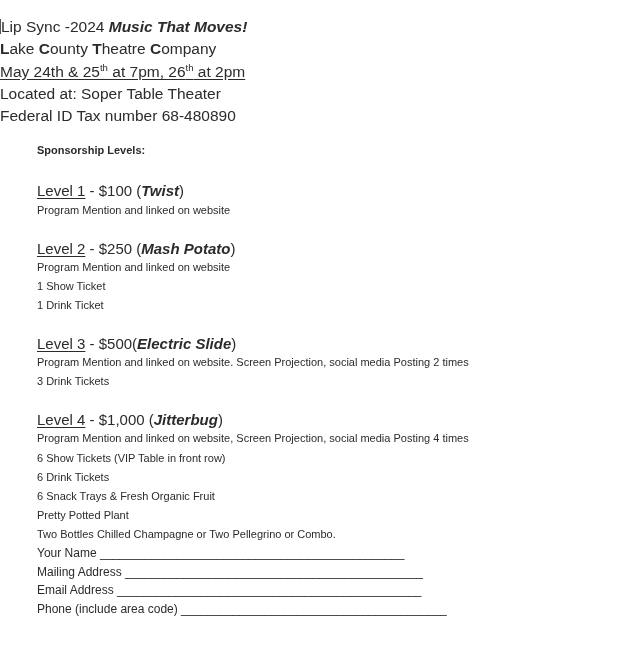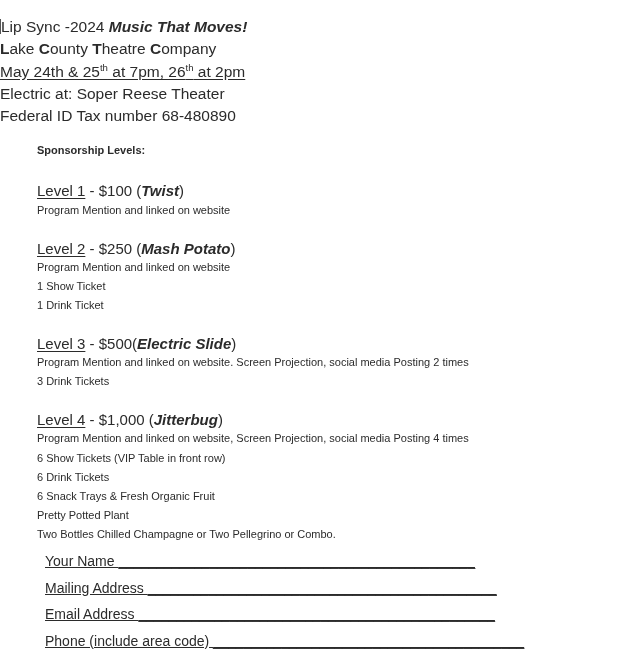--- a/index.html
+++ b/index.html
@@ -90,26 +90,25 @@
     white-space: nowrap;
     margin: 0;
   }
   .level-head .lvl {
     text-decoration: underline;
     text-underline-offset: 2px;
   }
 
   
   .field {
-    font-size: 14px;
+    font-size: 12px;
     line-height: 18.6px;
     white-space: nowrap;
-    margin: 8px;
+    margin: 0;
     overflow: hidden;
-    text-decoration: underline;
   }
   .rule {
     letter-spacing: -0.2px;
   }
 </style>
 </head>
 <body>
 
 <div class="page">
 
@@ -120,21 +119,21 @@
     </div>
 
     <div class="hline">
       <span class="capbold">L</span><span>ake </span><span class="capbold">C</span><span>ounty </span><span class="capbold">T</span><span>heatre </span><span class="capbold">C</span><span>ompany</span>
     </div>
 
     <div class="hline">
       <span class="uline"><span>May 24th &amp; 25</span><span class="sup">th</span><span> at 7pm, 26</span><span class="sup">th</span><span> at 2pm</span></span>
     </div>
 
-    <div class="hline">Electric at: Soper Reese Theater</div>
+    <div class="hline">Located at: Soper Table Theater</div>
     <div class="hline">Federal ID Tax number 68-480890</div>
   </div>
 
   <div class="body-area">
 
     <div class="section-title">Sponsorship Levels:</div>
 
     <div class="spacer"></div>
 
     <div>

